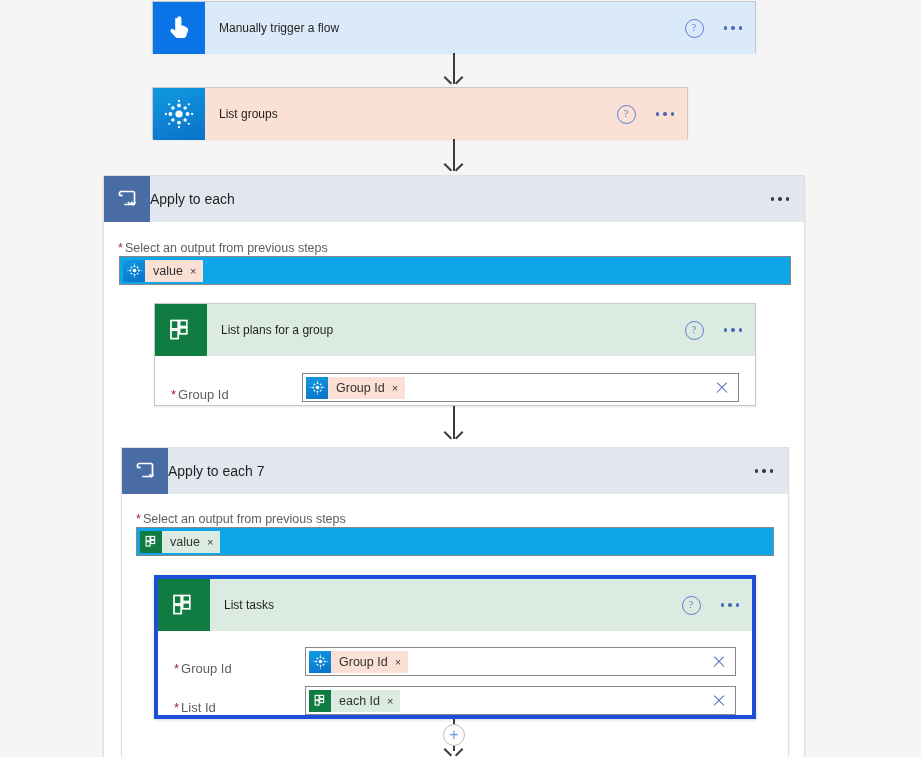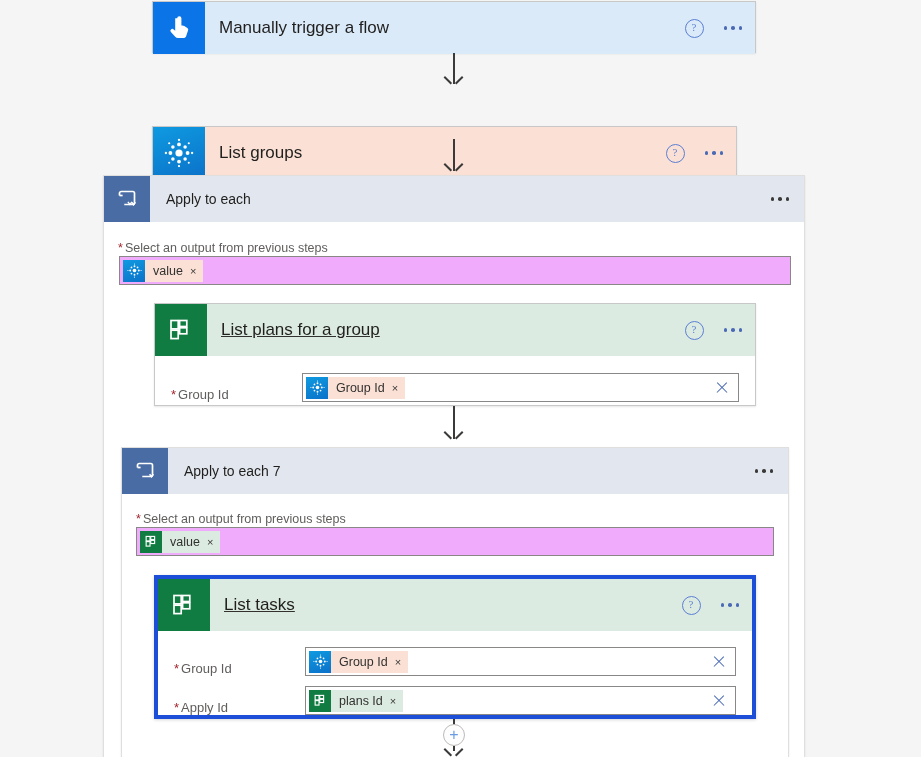--- a/index.html
+++ b/index.html
@@ -41,21 +41,21 @@
   .card-icon {
     width: 52px;
     height: 52px;
     flex: 0 0 52px;
     display: flex;
     align-items: center;
     justify-content: center;
   }
   .card-title {
     margin-left: 14px;
-    font-size: 17px;
+    font-size: 12px;
     color: #201f1e;
     white-space: nowrap;
   }
   .head-actions {
     position: absolute;
     right: 10px;
     top: 0;
     height: 52px;
     display: flex;
     align-items: center;
@@ -82,21 +82,21 @@
     width: 3.5px; height: 3.5px;
     background: #4a6ab5;
     border-radius: 50%;
     display: block;
   }
   .ellipsis.dark i { background: #3b3a39; }
 
   
   .head-trigger { background: #daeaf9; }
   .head-aad     { background: #fbe1d5; }
-  .head-planner { background: #dcebe1; text-decoration: underline; }
+  .head-planner { background: #dcebe1; }
 
   .ico-trigger { background: #0b75e8; }
   .ico-aad     { background: linear-gradient(160deg,#0f9ae0 0%,#0b71c9 100%); }
   .ico-planner { background: #107c41; }
 
   .card-body { background:#fff; }
 
   
   .param-row {
     display: flex;
@@ -193,41 +193,40 @@
   .loop-icon {
     width: 46px; height: 46px;
     flex: 0 0 46px;
     background: #4a6persist;
     display: flex;
     align-items: center;
     justify-content: center;
   }
   .loop-icon { background: #4a6ca5; }
   .loop-title {
-    margin-left: 16px;
     font-size: 14px;
     color: #201f1e;
     white-space: nowrap;
   }
   .loop-actions {
     position: absolute;
     right: 12px;
     top: 0;
     height: 46px;
     display: flex;
     align-items: center;
   }
   .loop-sub {
     font-size: 12.5px;
     color: #605e5c;
     white-space: nowrap;
   }
   .loop-input {
     border: 1px solid #8a8886;
-    background: #f0abfc;
+    background: #0ea5e9;
     height: 29px;
     display: flex;
     align-items: center;
     box-sizing: border-box;
   }
 
   
   .conn {
     position: absolute;
     width: 2px;
@@ -289,21 +288,21 @@
           <i></i>
           <i></i>
         </div>
     </div>
   </div>
 </div>
 
 <div class="conn" style="left:453px; top:53px; height:31px;"></div>
 <div class="arrow-chev" style="left:446px; top:76px;"></div>
 
-<div class="card" style="left:152px; top:87px; width:585px; height:52px;margin-top:39px;">
+<div class="card" style="left:152px; top:87px; width:536px; height:52px;">
   <div class="card-head head-aad">
     <div class="card-icon ico-aad">
       <svg width="30" height="30" viewBox="0 0 30 30" aria-hidden="true">
         <g fill="#ffffff">
           <circle cx="15" cy="15" r="3.6"></circle>
           <circle cx="15" cy="6.4" r="1.9"></circle>
             <circle cx="15" cy="23.6" r="1.9"></circle>
           <circle cx="6.4" cy="15" r="1.9"></circle>
             <circle cx="23.6" cy="15" r="1.9"></circle>
           <circle cx="8.9" cy="8.9" r="1.75"></circle>
@@ -545,36 +544,36 @@
             <span>Group Id</span>
             <span class="chip-x">×</span>
           </span>
         </div>
         <div class="clear-x"></div>
       </div>
     </div>
 
     <div class="param-row">
       <div class="param-label">
-        <span class="req">*</span><span>Apply Id</span>
+        <span class="req">*</span><span>List Id</span>
       </div>
       <div class="param-field">
         <div class="chip chip-planner">
           <div class="chip-ico">
             <svg width="15" height="15" viewBox="0 0 28 28" aria-hidden="true">
               <g fill="none" stroke="#ffffff" stroke-width="2.1">
                 <rect x="4" y="4.5" width="7.2" height="8.4"></rect>
                 <rect x="12.6" y="4.5" width="7.2" height="6"></rect>
                 <rect x="12.6" y="11.8" width="7.2" height="6"></rect>
                 <rect x="4" y="14.2" width="7.2" height="8.4"></rect>
               </g>
             </svg>
           </div>
           <span class="chip-label">
-            <span>plans Id</span>
+            <span>each Id</span>
             <span class="chip-x">×</span>
           </span>
         </div>
         <div class="clear-x"></div>
       </div>
     </div>
   </div>
 </div>
 
 <div class="conn" style="left:453px; top:719px; height:6px;"></div>

